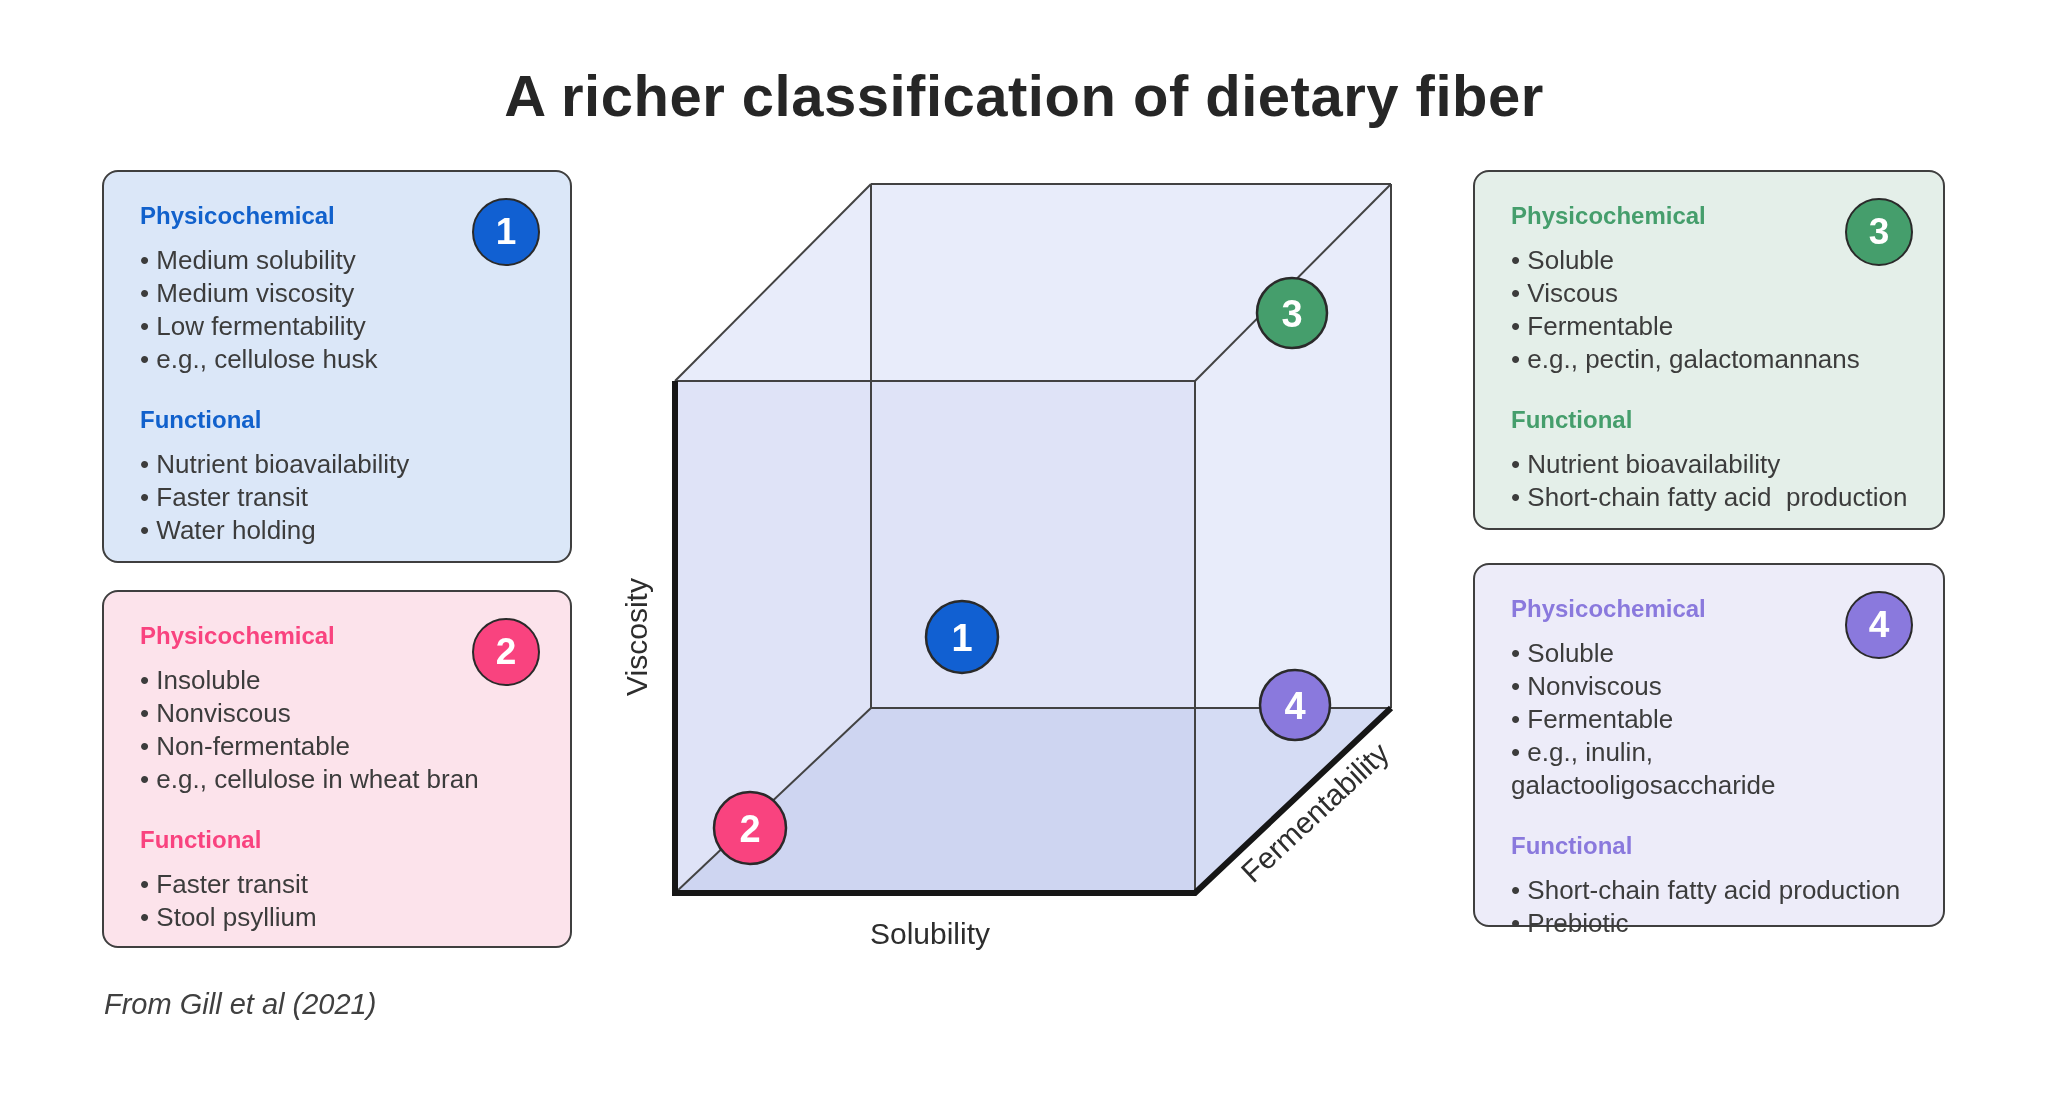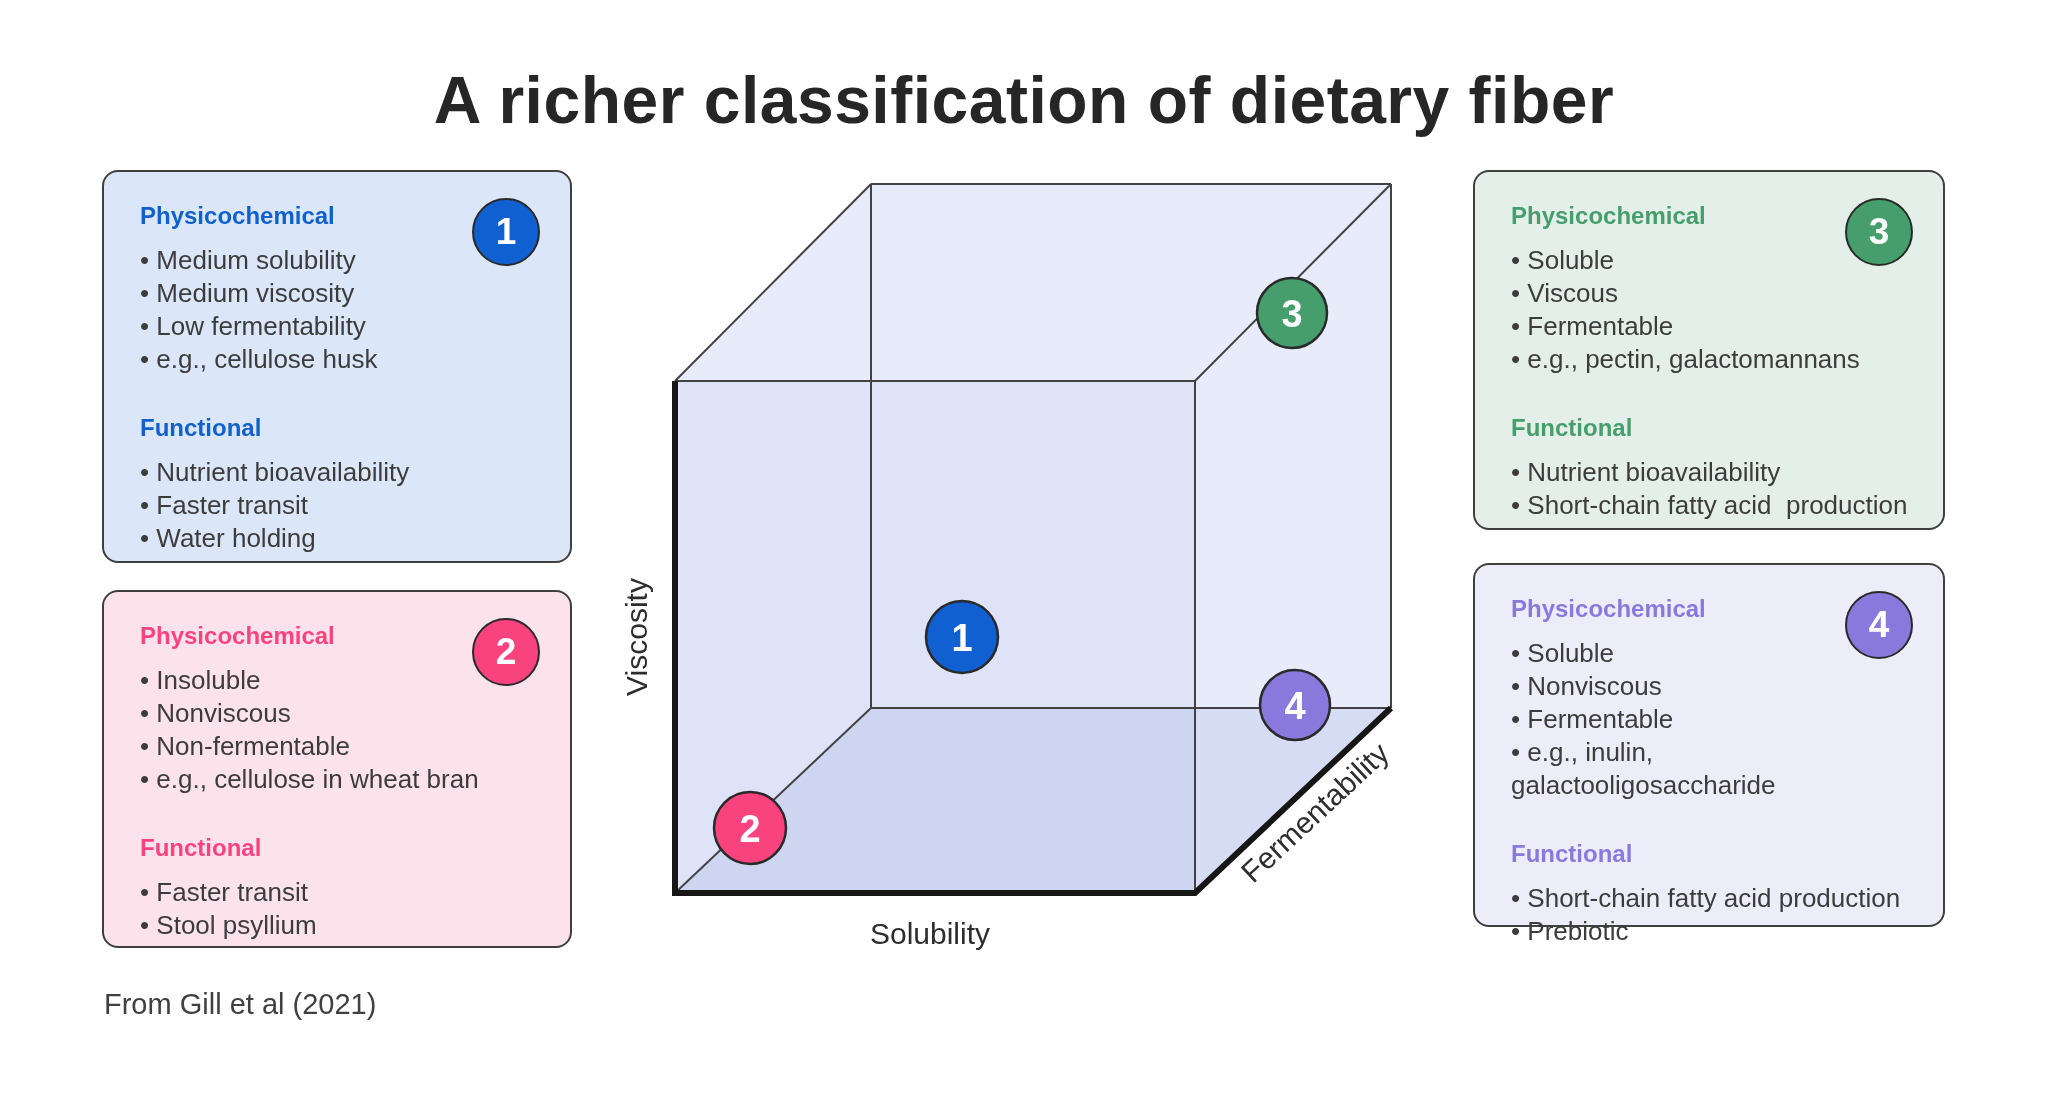--- a/index.html
+++ b/index.html
@@ -2,34 +2,34 @@
 <html><head>
 <meta charset="utf-8">
 <style>
   html,body{margin:0;padding:0;background:#ffffff;}
   .canvas{
     position:relative;width:2048px;height:1100px;background:#ffffff;overflow:hidden;
     font-family:"Liberation Sans", sans-serif;color:#3c3c3c;
   }
   .title{
     position:absolute;left:0;top:62px;width:2048px;text-align:center;
-    font-size:66px;font-weight:700;color:#262626;letter-spacing:0.5px;
+    font-size:58px;font-weight:700;color:#262626;letter-spacing:0.5px;
   }
   .attribution{
-    position:absolute;left:104px;top:988px;font-size:29px;color:#404040;
+    position:absolute;left:104px;top:988px;font-size:29px;color:#404040;font-style:italic;
   }
   
   .box{
     position:absolute;border:2px solid #3f3f3f;border-radius:16px;
     padding:26px 24px 20px 36px;box-sizing:border-box;
   }
   .box h2{
     margin:0 0 10px 0;font-size:24px;font-weight:700;line-height:36px;
   }
-  .box h2.second{margin-top:34px;}
+  .box h2.second{margin-top:26px;}
   .bullet{
     font-size:26px;line-height:33px;color:#3c3c3c;white-space:pre-wrap;
   }
   .bullet::before{content:"\2022\00a0";color:#3c3c3c;}
   .badge{
     position:absolute;top:26px;right:30px;width:68px;height:68px;border-radius:50%;
     border:2.5px solid #2a2a2a;color:#ffffff;font-size:37px;font-weight:700;
     display:flex;align-items:center;justify-content:center;box-sizing:border-box;
   }
   .box1{left:102px;top:170px;width:470px;height:393px;background:#dbe7f8;}

